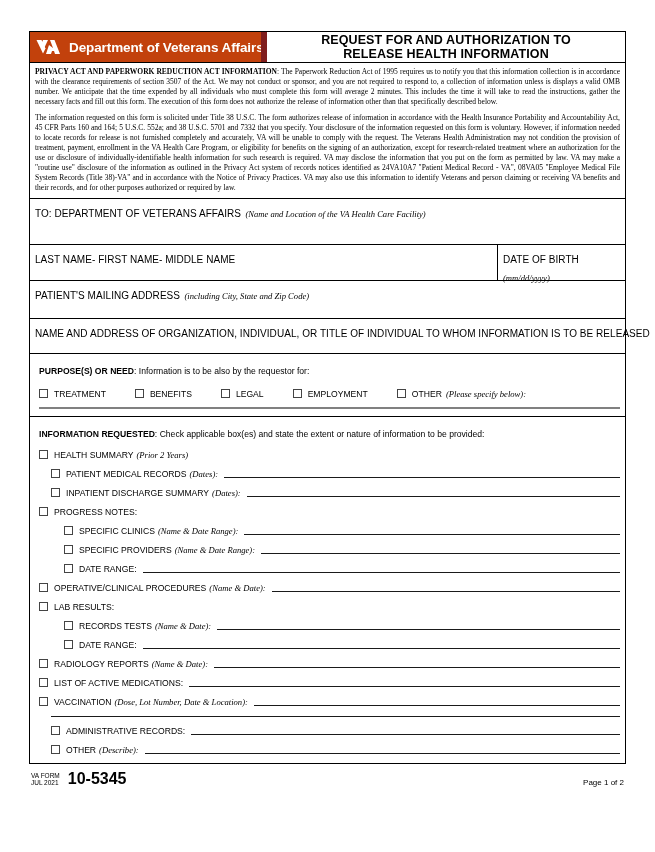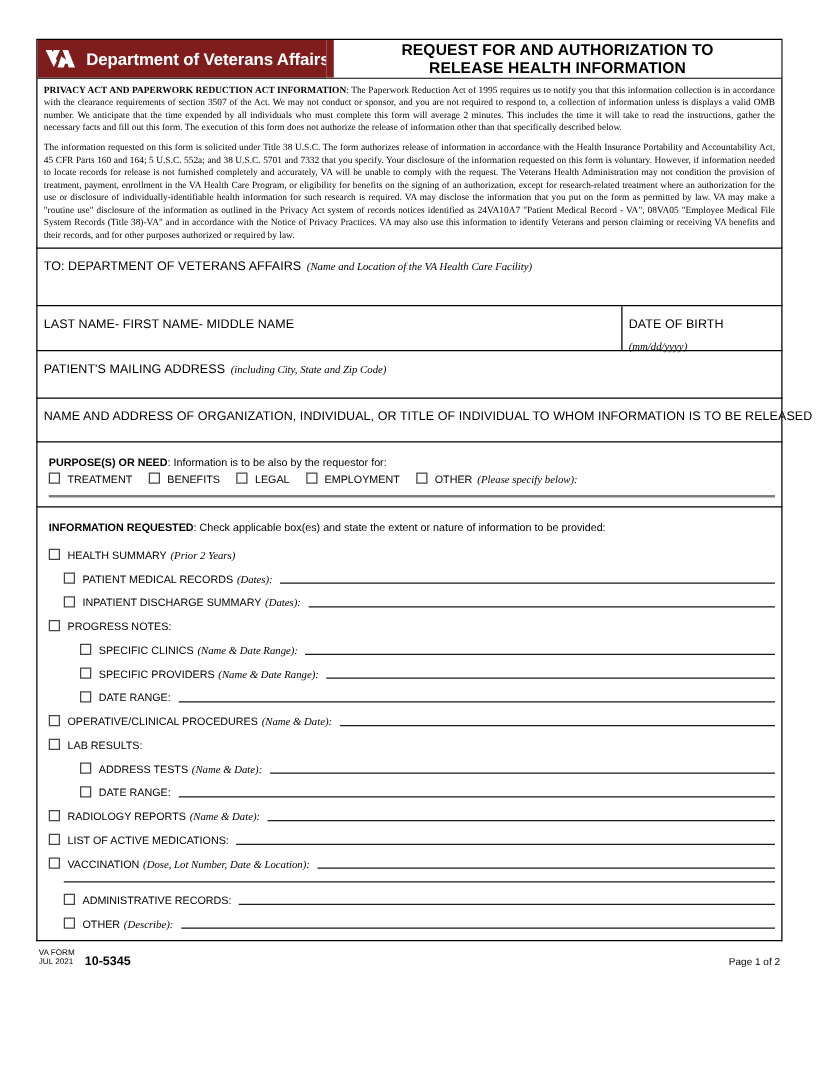--- a/index.html
+++ b/index.html
@@ -21,21 +21,21 @@
   }
 
   
   .header {
     display: flex;
     align-items: stretch;
     border: 1px solid #000;
     height: 32px;
   }
   .header-left {
-    background: #7f1d1d;
+    background: #c2410c;
     color: #ffffff;
     display: flex;
     align-items: center;
     padding: 0 8px 0 5px;
     width: 231px;
     flex: 0 0 231px;
   }
   .va-logo {
     width: 27px; height: 20px;
     flex: 0 0 27px;
@@ -116,20 +116,22 @@
   
   .purpose {
     border: 1px solid #000;
     border-top: none;
     padding: 6px 5px 7px 9px;
   }
   .sec-title { font-size: 8.6px; }
   .cb-row {
     display: flex;
     align-items: flex-end;
+    margin-top: 11px;
+    gap: 16px;
   }
   .cb-item {
     display: flex;
     align-items: center;
     margin-right: 13px;
   }
   .cb {
     width: 9px; height: 9px;
     border: 1px solid #444;
     background: #fff;
@@ -180,21 +182,21 @@
     margin-top: 6px;
     padding: 0 2px 0 2px;
   }
   .footer-left { display: flex; align-items: flex-end; }
   .vaform {
     font-size: 6.5px;
     line-height: 7.5px;
     margin-right: 8px;
     padding-bottom: 1px;
   }
-  .formnum { font-size: 10px; font-weight: bold; }
+  .formnum { font-size: 16px; font-weight: bold; }
   .pageno { font-size: 8px; padding-bottom: 1px; padding-left: 41px; }
 </style>
 </head>
 <body>
 
 <div class="page">
 
   <div class="header">
     <div class="header-left">
       <span class="va-logo">
@@ -320,21 +322,21 @@
           <span class="ir-text">OPERATIVE/CLINICAL PROCEDURES</span>
           <span class="ir-text ital" style="margin-left: -3px;">(Name &amp; Date):</span>
           <span class="ir-line"></span>
         </div>
         <div class="ir-item">
           <span class="cb"></span>
           <span class="ir-text">LAB RESULTS:</span>
         </div>
         <div class="ir-item indent2">
           <span class="cb"></span>
-          <span class="ir-text">ADDRESS TESTS</span>
+          <span class="ir-text">RECORDS TESTS</span>
           <span class="ir-text ital" style="margin-left: -3px;">(Name &amp; Date):</span>
           <span class="ir-line"></span>
         </div>
         <div class="ir-item indent2">
           <span class="cb"></span>
           <span class="ir-text">DATE RANGE:</span>
           <span class="ir-line"></span>
         </div>
         <div class="ir-item">
           <span class="cb"></span>

